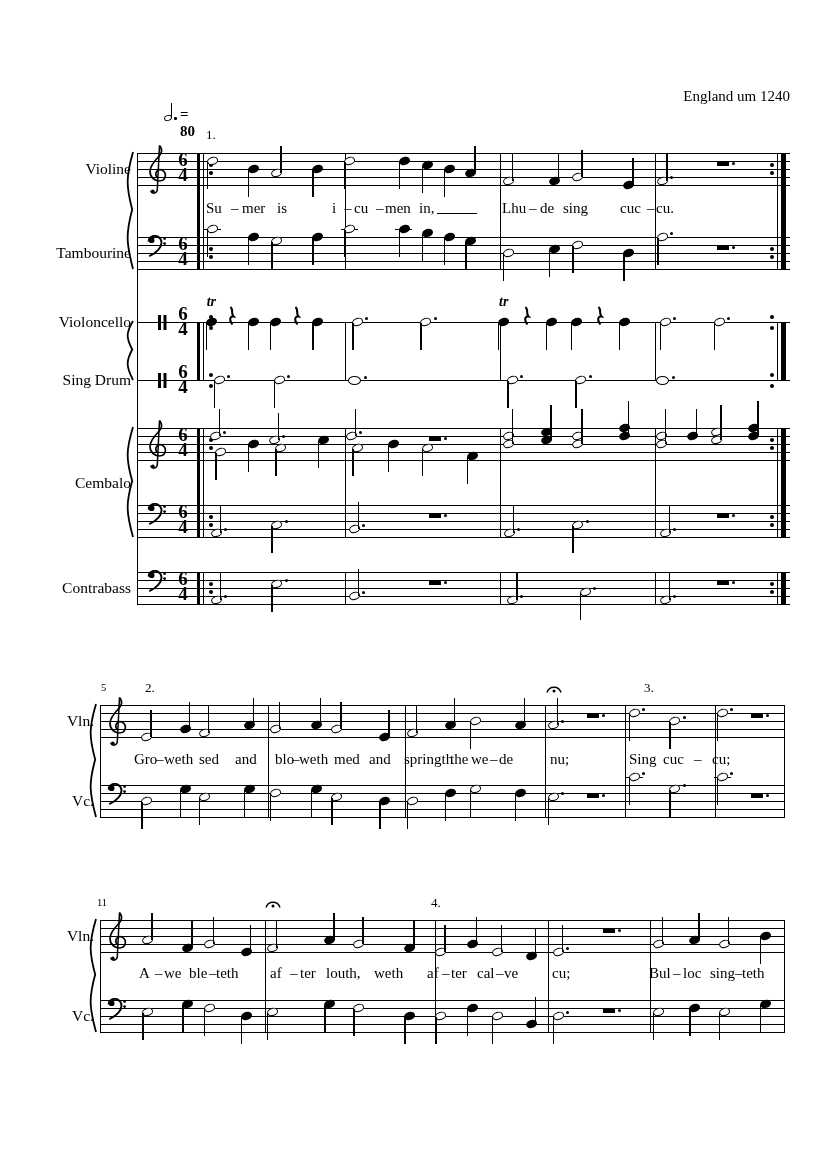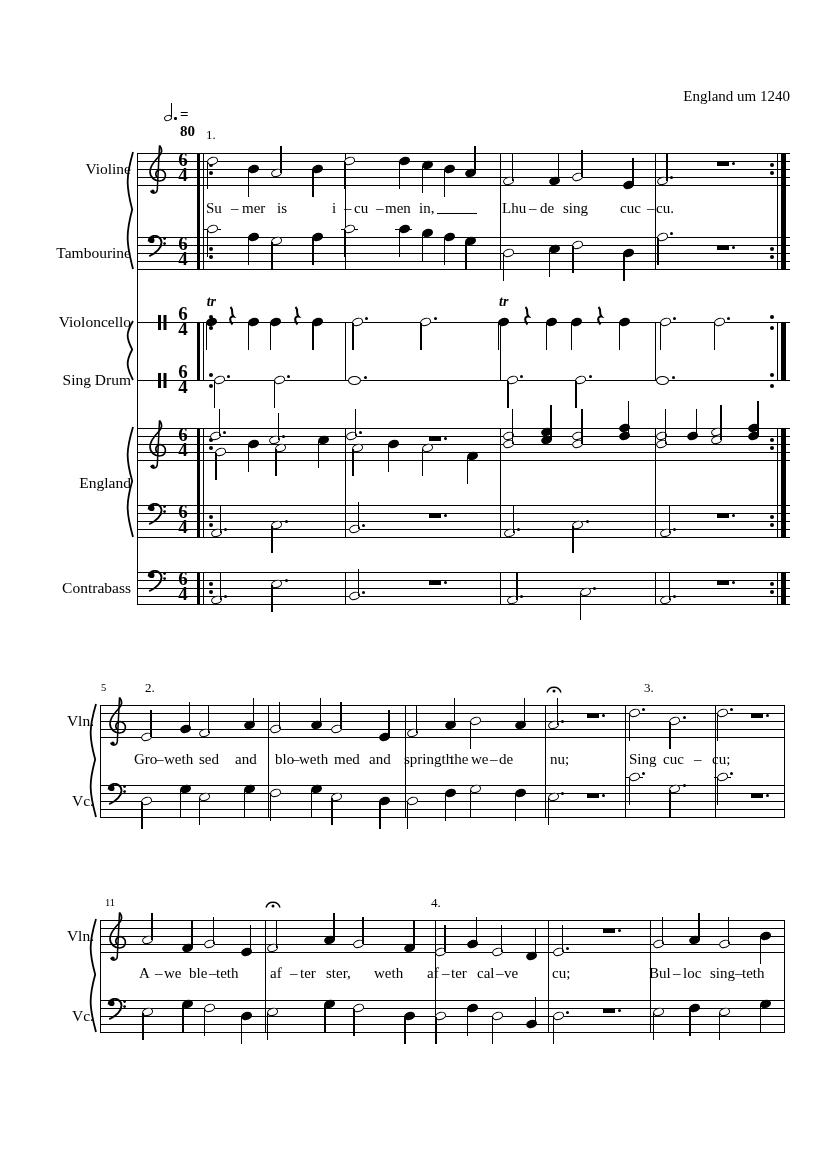--- a/index.html
+++ b/index.html
@@ -284,21 +284,21 @@
       <div class="abs nh open" style="left: 575.4px; top: 376.3px; width: 10.5px; height: 7.5px;"></div>
       <div class="abs stem" style="left: 575.4px; top: 381px; width: 1.4px; height: 27px;"></div>
       <div class="abs dot" style="left: 588.6px; top: 375px; width: 3px; height: 3px;"></div>
       <div class="abs nh open" style="left: 655.88px; top: 375.5px; width: 13px; height: 9px; transform: none;"></div>
       <div class="abs dot" style="left: 671.88px; top: 376px; width: 3px; height: 3px;"></div>
       <div class="abs staffline" style="left: 137px; top: 428px; width: 653px; height: 1px;"></div>
       <div class="abs staffline" style="left: 137px; top: 436px; width: 653px; height: 1px;"></div>
       <div class="abs staffline" style="left: 137px; top: 444px; width: 653px; height: 1px;"></div>
       <div class="abs staffline" style="left: 137px; top: 452px; width: 653px; height: 1px;"></div>
       <div class="abs staffline" style="left: 137px; top: 460px; width: 653px; height: 1px;"></div>
-      <div class="abs label" style="left: 1px; top: 474px; width: 130px; height: 18px;">England</div>
+      <div class="abs label" style="left: 1px; top: 474px; width: 130px; height: 18px;">Cembalo</div>
       <div class="abs" style="left: 145px; top: 417px; width: 24px; height: 54px;">
         <svg width="24" height="54" viewBox="0 0 24 54">
           <path d="M14.5 3.5 C17.5 7 17 11 13.8 14.5 C8 20.5 5 24.5 5 29.5 C5 35.5 10 39 14.5 39 C19 39 21.2 35.2 20.2 31.6 C19.2 28 15 26.4 12.4 28.6 C9.8 30.8 10.4 34.6 13.2 36" fill="none" stroke="#000" stroke-width="1.7"></path>
           <path d="M14.5 3.5 L12.3 47.5 C12.2 51.5 6.8 52.5 5.6 48.8" fill="none" stroke="#000" stroke-width="1.5"></path>
           <circle cx="7.8" cy="49.2" r="1.8"></circle>
         </svg>
       </div>
       <div class="abs ts" style="left: 173px; top: 427px; width: 20px; height: 16px;">6</div>
       <div class="abs ts" style="left: 173px; top: 442px; width: 20px; height: 16px;">4</div>
       <div class="abs rdot" style="left: 208.5px; top: 438px; width: 4px; height: 4px;"></div>
@@ -681,21 +681,21 @@
       <div class="abs stem" style="left: 689.35px; top: 1009px; width: 1.4px; height: 27px;"></div>
       <div class="abs nh open" style="left: 719.05px; top: 1008.3px; width: 10.5px; height: 7.5px;"></div>
       <div class="abs stem" style="left: 719.05px; top: 1013px; width: 1.4px; height: 27px;"></div>
       <div class="abs nh filled" style="left: 759.55px; top: 1000.3px; width: 10.5px; height: 7.5px;"></div>
       <div class="abs stem" style="left: 759.55px; top: 1005px; width: 1.4px; height: 27px;"></div>
       <div class="abs volta" style="left: 206px; top: 127px; width: 30px; height: 15px;">1.</div>
       <div class="abs volta" style="left: 145px; top: 680px; width: 30px; height: 15px;">2.</div>
       <div class="abs volta" style="left: 644px; top: 680px; width: 30px; height: 15px;">3.</div>
       <div class="abs volta" style="left: 431px; top: 895px; width: 30px; height: 15px;">4.</div>
       <div class="abs mnum" style="left: 101px; top: 682px; width: 30px; height: 15px;">5</div>
-      <div class="abs mnum" style="left: 105px; top: 897px; width: 30px; height: 15px;">11</div>
+      <div class="abs mnum" style="left: 97px; top: 897px; width: 30px; height: 15px;">11</div>
       <div class="abs lyric" style="left: 206px; top: 200px;">Su</div>
       <div class="abs lyric" style="left: 231px; top: 200px;">–</div>
       <div class="abs lyric" style="left: 242px; top: 200px;">mer</div>
       <div class="abs lyric" style="left: 277px; top: 200px;">is</div>
       <div class="abs lyric" style="left: 332px; top: 200px;">i</div>
       <div class="abs lyric" style="left: 344px; top: 200px;">–</div>
       <div class="abs lyric" style="left: 354px; top: 200px;">cu</div>
       <div class="abs lyric" style="left: 376px; top: 200px;">–</div>
       <div class="abs lyric" style="left: 385px; top: 200px;">men</div>
       <div class="abs lyric" style="left: 419px; top: 200px;">in,</div>
@@ -729,21 +729,21 @@
       <div class="abs lyric" style="left: 712px; top: 751px;">cu;</div>
       <div class="abs lyric" style="left: 139px; top: 965px;">A</div>
       <div class="abs lyric" style="left: 155px; top: 965px;">–</div>
       <div class="abs lyric" style="left: 164px; top: 965px;">we</div>
       <div class="abs lyric" style="left: 189px; top: 965px;">ble</div>
       <div class="abs lyric" style="left: 209px; top: 965px;">–</div>
       <div class="abs lyric" style="left: 216px; top: 965px;">teth</div>
       <div class="abs lyric" style="left: 270px; top: 965px;">af</div>
       <div class="abs lyric" style="left: 290px; top: 965px;">–</div>
       <div class="abs lyric" style="left: 300px; top: 965px;">ter</div>
-      <div class="abs lyric" style="left: 326px; top: 965px;">ster,</div>
+      <div class="abs lyric" style="left: 326px; top: 965px;">louth,</div>
       <div class="abs lyric" style="left: 374px; top: 965px;">weth</div>
       <div class="abs lyric" style="left: 427px; top: 965px;">af</div>
       <div class="abs lyric" style="left: 442px; top: 965px;">–</div>
       <div class="abs lyric" style="left: 451px; top: 965px;">ter</div>
       <div class="abs lyric" style="left: 477px; top: 965px;">cal</div>
       <div class="abs lyric" style="left: 496px; top: 965px;">–</div>
       <div class="abs lyric" style="left: 504px; top: 965px;">ve</div>
       <div class="abs lyric" style="left: 552px; top: 965px;">cu;</div>
       <div class="abs lyric" style="left: 649px; top: 965px;">Bul</div>
       <div class="abs lyric" style="left: 673px; top: 965px;">–</div>

